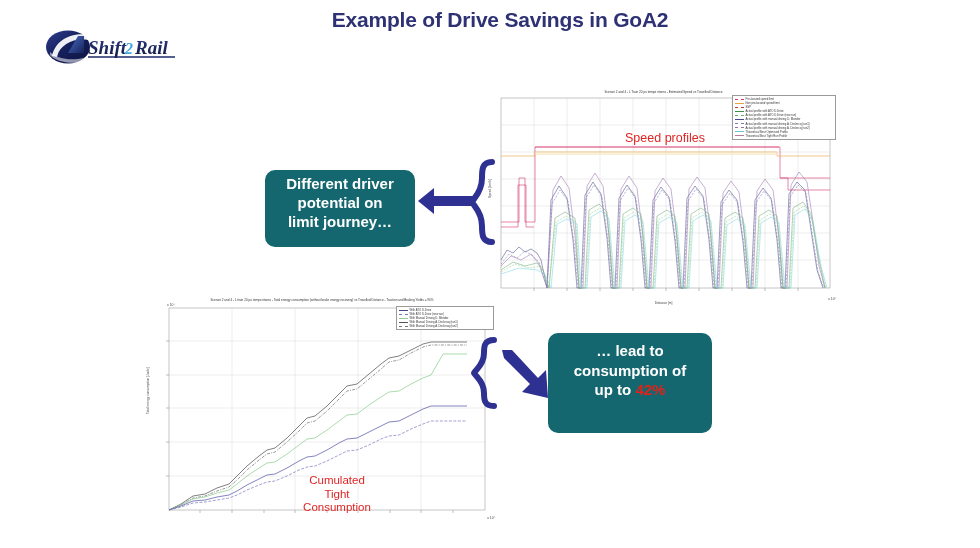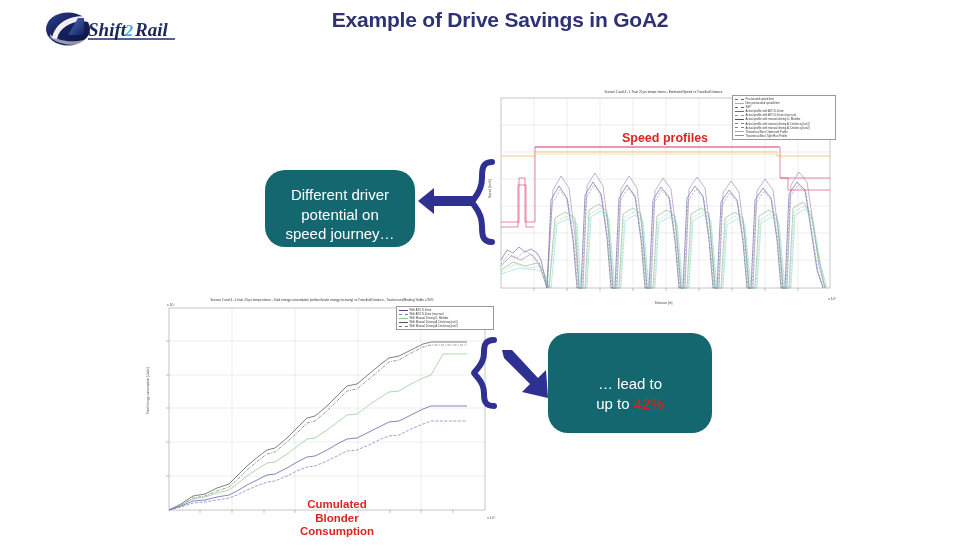--- a/index.html
+++ b/index.html
@@ -8,21 +8,21 @@
   }
   body {
     width: 980px; height: 548px;
     position: relative;
     overflow: hidden;
     font-family: "Liberation Sans", sans-serif;
   }
 
   
   #logo {
-    position: absolute; left: 44px; top: 8px;
+    position: absolute; left: 44px; top: 26px;
     width: 136px; height: 42px;
   }
 
   
   #title {
     position: absolute; left: 230px; top: 6px;
     width: 540px;
     text-align: center;
     color: #2e3173;
     font-weight: bold;
@@ -86,53 +86,53 @@
     font-size: 2.8px; color: #333; line-height: 4.1px;
     transform: scaleY(1.05);
   }
   #legend-speed  { right: 2px; top: 5px;  width: 104px; }
   #legend-energy { right: 3px; top: 8px;  width: 98px; }
 
   
   .red-annot {
     position: absolute;
     color: #e02424;
-    font-weight: bold;
+    font-weight: normal;
     text-align: center;
     line-height: 1.18;
   }
   #annot-speed-profiles {
     left: 600px; top: 131px; width: 130px;
     font-size: 12.5px;
   }
   #annot-cumulated {
-    left: 272px; top: 498px; width: 130px;
+    left: 272px; top: 474px; width: 130px;
     font-size: 11.5px;
   }
 
   
   .callout {
     position: absolute;
     background: #14676e;
-    border-radius: 20px;
+    border-radius: 10px;
     color: #ffffff;
-    font-weight: normal;
+    font-weight: bold;
     text-align: center;
-    display: flex; align-items: flex-end; justify-content: center;
+    display: flex; align-items: flex-start; justify-content: center;
     box-sizing: border-box;
   }
   #callout-drivers {
     left: 265px; top: 170px; width: 150px; height: 77px;
     font-size: 15px; line-height: 1.28;
     padding: 4px 8px;
   }
   #callout-consumption {
     left: 548px; top: 333px; width: 164px; height: 100px;
     font-size: 15px; line-height: 1.3;
-    padding: 20px 10px;
+    padding: 8px 10px;
   }
   .pct-red { color: #e32119; margin-top: 33px; }
 
   
   .deco-svg { position: absolute; overflow: visible; }
   #arrow-left-wrap  { left: 416px; top: 186px;  width: 60px;  height: 30px; }
   #brace-top-wrap   { left: 470px; top: 160px;  width: 26px;  height: 84px; }
   #brace-bot-wrap   { left: 472px; top: 338px;  width: 26px;  height: 70px; }
   #arrow-diag-wrap  { left: 498px; top: 348px;  width: 56px;  height: 52px; }
 </style>
@@ -425,35 +425,36 @@
     </div>
   </div>
 
   <div class="exp-label" style="left:20px; top:5px;">x 10⁷</div>
   <div class="exp-label" style="right:2px; bottom:10px;">x 10⁴</div>
   <div class="axis-label-y">Total energy consumption [Joule]</div>
 </div>
 
 <div class="red-annot" id="annot-cumulated">
   <div>Cumulated</div>
-  <div>Blonder</div>
+  <div>Tight</div>
   <div>Consumption</div>
 </div>
 
 <div class="callout" id="callout-drivers">
   <div>
     <div>Different driver</div>
     <div>potential on</div>
-    <div>speed journey…</div>
+    <div>limit journey…</div>
   </div>
 </div>
 
 <div class="callout" id="callout-consumption">
   <div>
     <div>… lead to</div>
+    <div>consumption of</div>
     <div>
       <span>up to </span><span class="pct-red">42%</span>
     </div>
   </div>
 </div>
 
 <svg class="deco-svg" id="arrow-left-wrap" viewBox="0 0 60 30">
   <path d="M58,10 L58,20 L18,20 L18,28 L2,15 L18,2 L18,10 Z" fill="#2e3191"></path>
 </svg>
 

